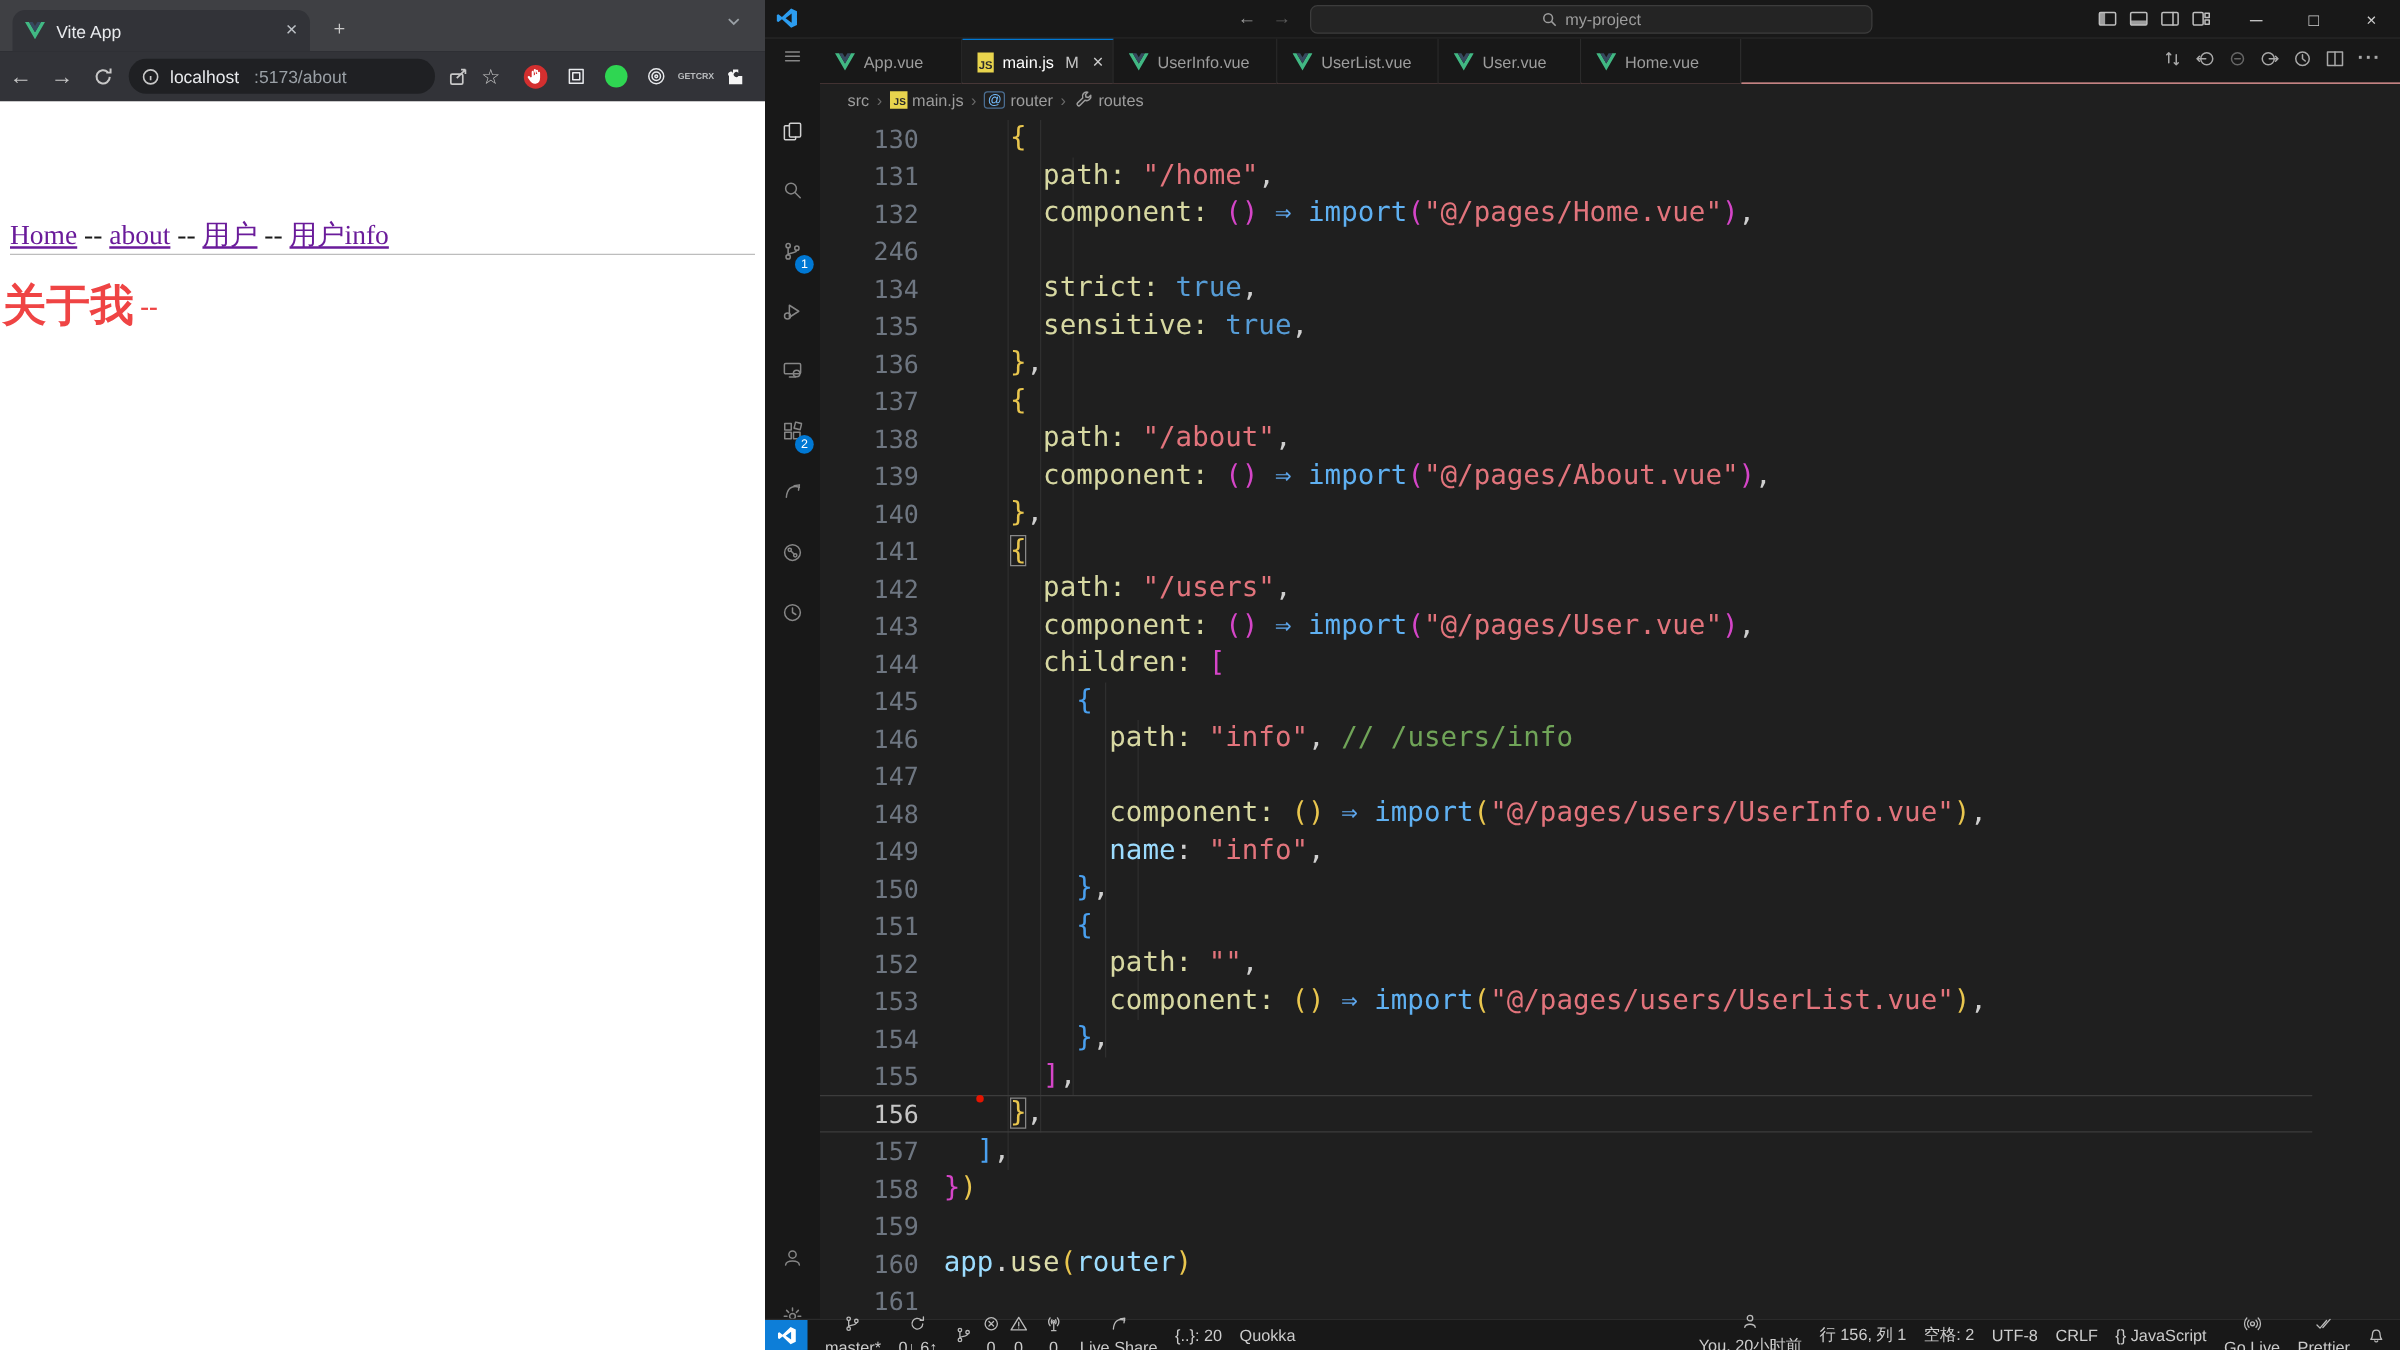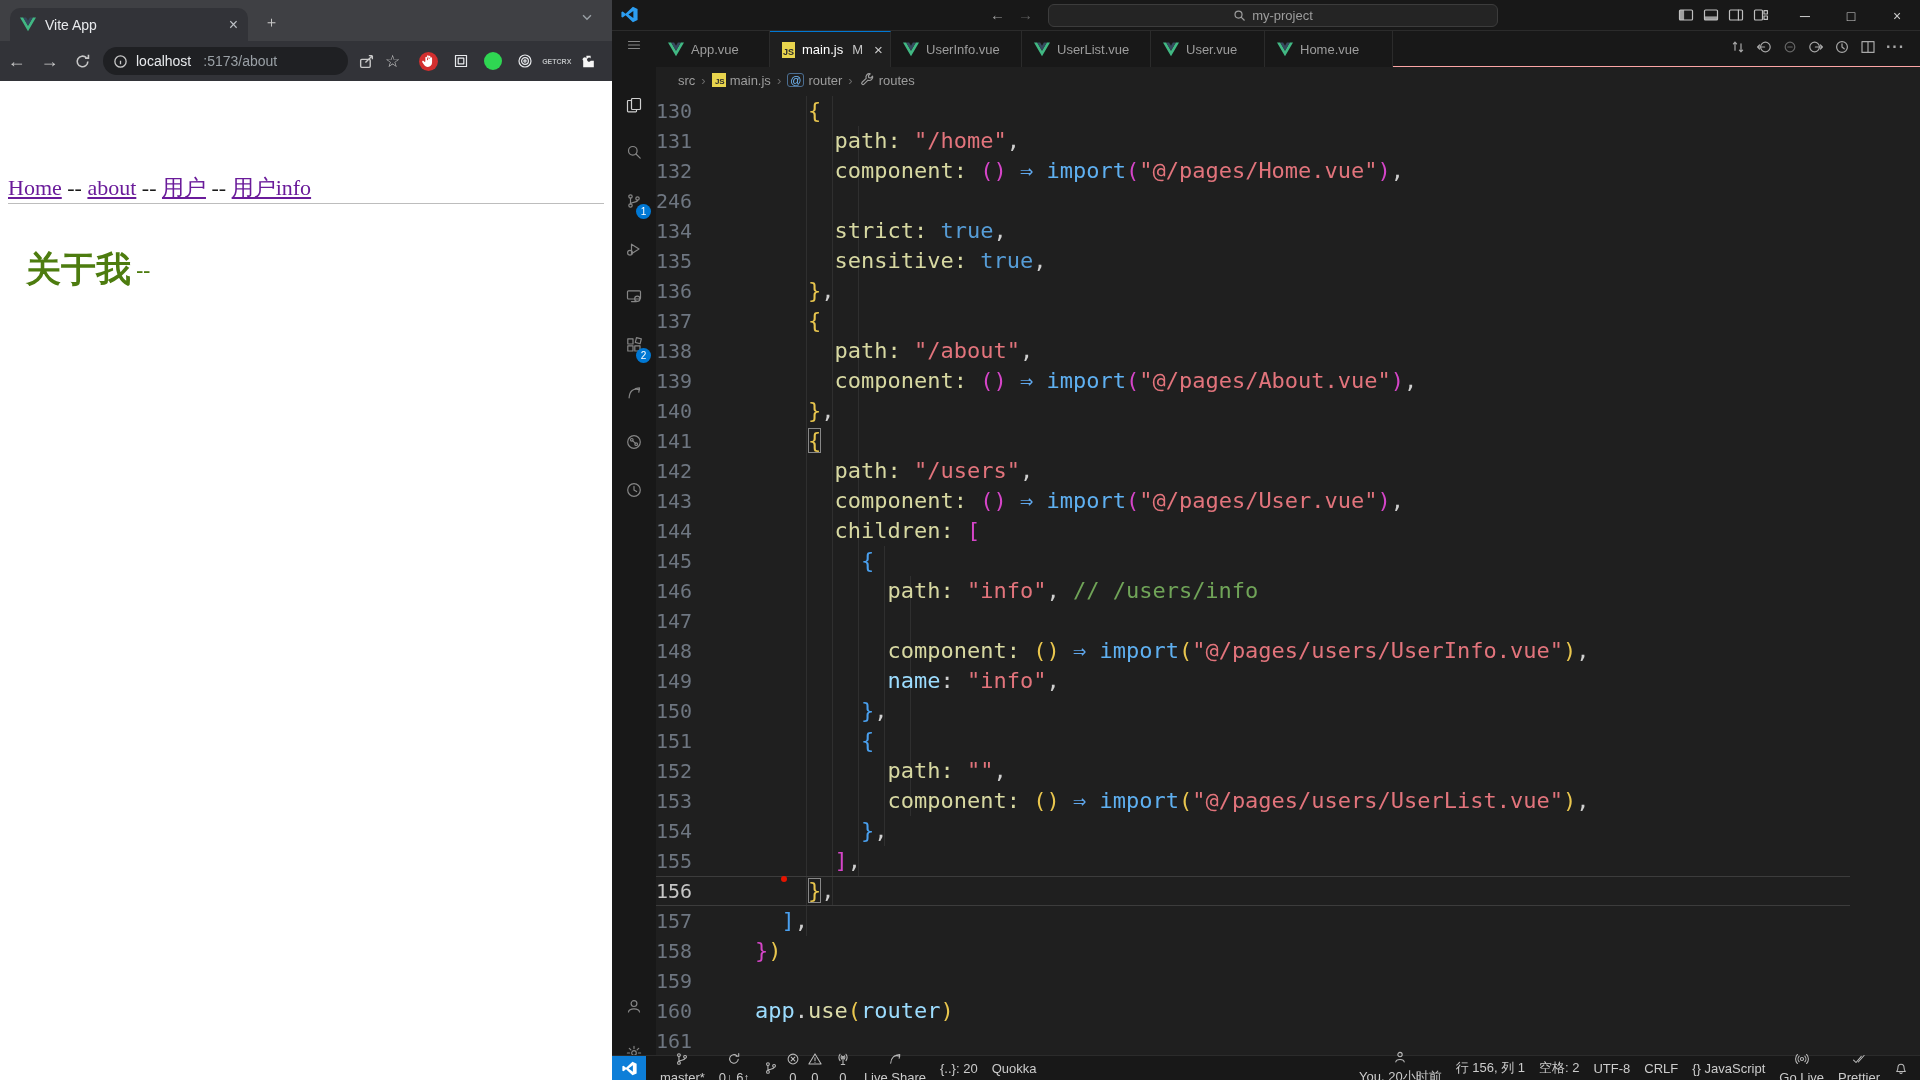--- a/index.html
+++ b/index.html
@@ -25,21 +25,21 @@
   #b-url-rest { color:#9aa0a6;padding-left:12px; }
   .b-ico { color:#c8c8c8; margin-left:10px; }
   #b-exts { display:flex; align-items:center; margin-left:18px; gap:11px; }
   .ext { width:21px; height:21px; display:flex; align-items:center; justify-content:center; color:#dadce0; }
   #b-page { position:absolute; left:0; top:81px; width:612px; height:999px; background:#ffffff;
     font-family:"Liberation Serif", serif; }
   #page-links { position:absolute; left:8px; top:92px; font-size:22px; color:#1a1a1a; }
   #page-links a { color:#6a1b9a; text-decoration:underline; }
   #page-hr { position:absolute; left:8px; top:122px; width:596px; height:0;
     border-top:1px solid #bdbdbd; }
-  #page-h1 { position:absolute; left:26px; top:140px; color:#4d7c0f; font-weight:bold; font-size:35px;margin-top:25px; }
+  #page-h1 { position:absolute; left:2px; top:140px; color:#ef4444; font-weight:bold; font-size:35px; }
   #page-h1 .h1suf { font-size:21px; vertical-align:4px; }
 
   
   #vs { position:absolute; left:612px; top:0; width:1308px; height:1080px; background:#1f1f1f; color:#ccc; }
   #vs-titlebar { position:absolute; left:0; top:0; width:1308px; height:31px; background:#181818;
     border-bottom:1px solid #2b2b2b; }
   #vs-logo { position:absolute; left:9px; top:6px; }
   .vs-nav { position:absolute; top:6px; font-size:15px; color:#9d9d9d; }
   #vs-cmd { position:absolute; left:436px; top:4px; width:450px; height:23px; background:#242424;
     border:1px solid #3c3c3c; border-radius:6px; display:flex; align-items:center; justify-content:center;
@@ -70,21 +70,21 @@
 
   #vs-breadcrumb { position:absolute; left:66px; top:67px; height:26px; display:flex; align-items:center;
     gap:6px; font-size:13px; color:#9d9d9d; }
   .bc-sep { color:#6a6a6a; }
   .bc-item { display:flex; align-items:center; gap:4px; }
   .bc-sym { color:#75beff; font-size:11px; border:1px solid #4b6e92; border-radius:3px; padding:0 2px;
     line-height:12px; }
 
   #vs-editor { position:absolute; left:44px; top:0; width:1194px; height:1055px; overflow:hidden; }
   .code-row { position:absolute; left:0; width:1194px; height:30px; display:flex; align-items:center; }
-  .ln { width:79px; text-align:left; color:#6e7681; font:20px "DejaVu Sans Mono", monospace; flex:none; }
+  .ln { width:79px; text-align:right; color:#6e7681; font:20px "DejaVu Sans Mono", monospace; flex:none; }
   .code-row.current .ln { color:#c6c6c6; }
   .cl { margin-left:20px; font:22px/30px "DejaVu Sans Mono", monospace; white-space:pre; }
   .code-row.current { border-top:1px solid #3c3c3c; border-bottom:1px solid #3c3c3c; }
   .pu{color:#cfcfcf}.pn{color:#d7d8a2}.st{color:#e2747c}.kw{color:#569cd6}.im{color:#5fb0f1}
   .ar{color:#5fa8ee}.cm{color:#70a458}.id{color:#9cdcfe}.fn{color:#dcdcaa}
   .b1{color:#e9c64e}.b2{color:#d545c8}.b3{color:#4aa0ef}
   .bm{outline:1px solid #888; outline-offset:-1px;}
   .guide { position:absolute; width:1px; background:#2f2f2f; }
   #gutter-red-dot { position:absolute; left:125px; top:876px; width:6px; height:6px; border-radius:50%;
     background:#e51400; }

